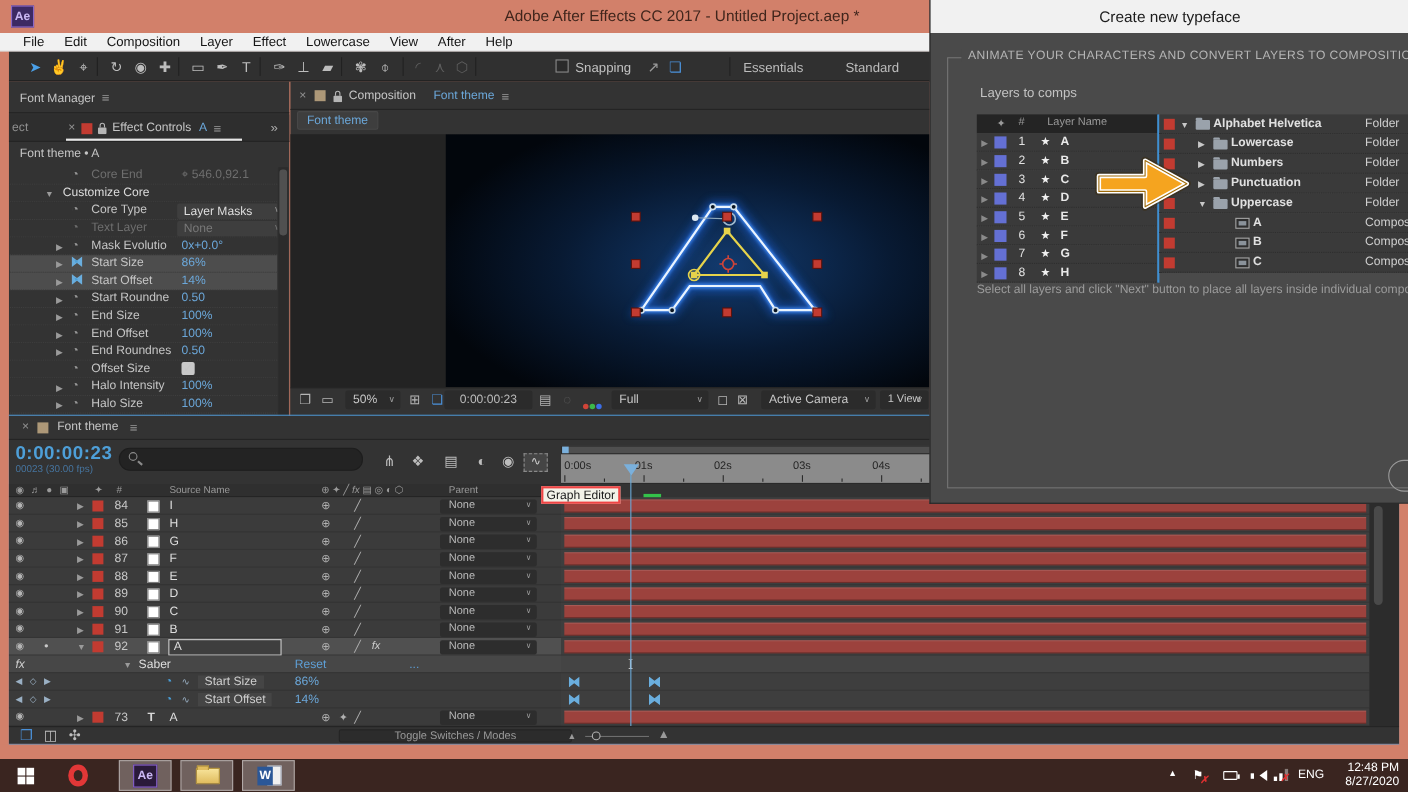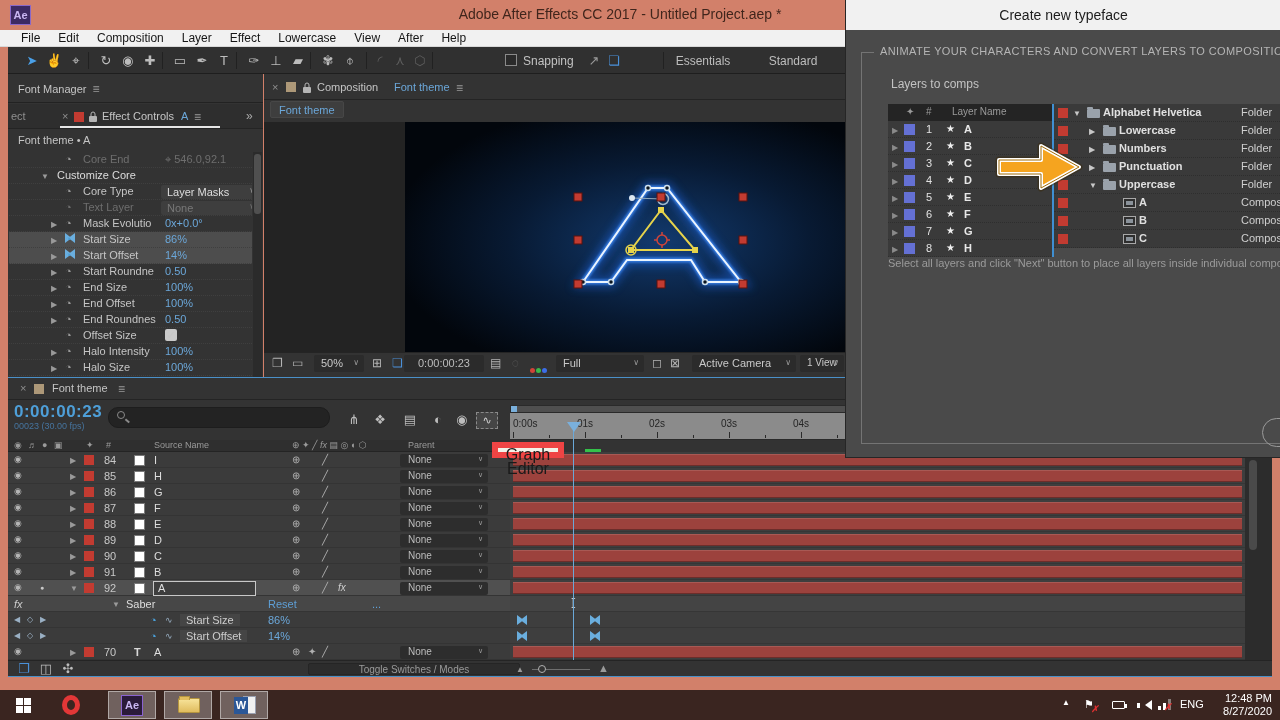--- a/index.html
+++ b/index.html
@@ -104,21 +104,21 @@
   .tl-parent i { position:absolute; right:5px; top:1px; font-style:normal; font-size:7px; color:#9a9a9a; }
   .track { position:absolute; left:502px; width:735px; height:16px; background:#3e3e3e; border-bottom:1px solid #363636; }
   .redbar { position:absolute; left:3px; top:2px; width:729px; height:12px; background:#9c423d; border-top:1px solid rgba(255,255,255,0.12); border-bottom:1px solid rgba(0,0,0,0.3); }
   .kf { position:absolute; top:3px; width:10px; height:10px; background:#6aaede; clip-path:polygon(0 0,50% 38%,100% 0,100% 100%,50% 62%,0 100%); }
   .tl-scroll { position:absolute; left:1237px; top:27px; width:27px; height:255px; background:#2c2c2c; }
   .ruler { position:absolute; left:502px; top:27px; width:735px; height:35px; }
   .workstrip { position:absolute; left:0; top:0; width:735px; height:8px; background:#4f4f4f; border:1px solid #2a2a2a; }
   .rband { position:absolute; left:0; top:8px; width:735px; height:27px; background:#8b8b8b; border-bottom:1px solid #2a2a2a; }
   .rlab { position:absolute; top:5px; font-size:10px; color:#252525; }
   .rtick { position:absolute; top:19px; width:1px; height:6px; background:#2a2a2a; }
-  .tooltip { position:absolute; left:484px; top:64px; width:72px; height:16px; background:#f2f2e8; border:6px solid #ef4444; color:#1a1a1a; font-size:16px; text-align:center; line-height:14px; z-index:30; }
+  .tooltip { position:absolute; left:484px; top:64px; width:72px; height:16px; background:#f2f2e8; border:2px solid #ef4444; color:#1a1a1a; font-size:11px; text-align:center; line-height:14px; z-index:30; }
   .playhead-line { position:absolute; left:565px; top:44px; width:1px; height:238px; background:#6aa8d8; z-index:6; }
   .playhead-caret { position:absolute; left:559px; top:44px; width:0; height:0; border-left:7px solid transparent; border-right:7px solid transparent; border-top:10px solid #7ab0dc; z-index:7; }
   .greenbar { position:absolute; left:577px; top:71px; width:16px; height:3px; background:#34c24a; z-index:5; }
   .tl-bottom { position:absolute; left:0; top:282px; width:1264px; height:16px; background:#333; border-top:1px solid #242424; }
   .tsm-btn { position:absolute; left:300px; top:2px; width:212px; height:12px; background:#2c2c2c; border:1px solid #252525; border-radius:2px; color:#9a9a9a; font-size:10px; text-align:center; line-height:11px; }
   .ibeam { position:absolute; font-family:"DejaVu Serif", serif; font-size:12px; color:#e8e8e8; }
 
   
   .taskbar { position:absolute; left:0; top:690px; width:1280px; height:30px; background:#3a2520; z-index:60; }
   .tb-app { position:absolute; top:1px; width:48px; height:28px; background:rgba(255,255,255,0.28); border:1px solid rgba(255,255,255,0.45); }
@@ -665,21 +665,21 @@
       <span style="left:260px;color:#6ba7d9">14%</span>
     </div>
     <div class="track" style="top:250px">
       <span class="kf" style="left:7px"></span>
       <span class="kf" style="left:80px"></span>
     </div>
         <div class="tlrow" style="top:266px">
       <span class="eye">◉</span>
       <span class="tw">▶</span>
           <span class="rsw"></span>
-      <span class="num">70</span>
+      <span class="num">73</span>
       <span style="left:126px;font-weight:bold;color:#d8d8d8">T</span>
       <span class="lname">A</span>
       <span class="sw1">⊕</span>
       <span class="sw3">✦</span>
       <span class="sw2">╱</span>
           <span class="tl-parent">
             <b>None</b>
             <i>∨</i>
           </span>
     </div>

